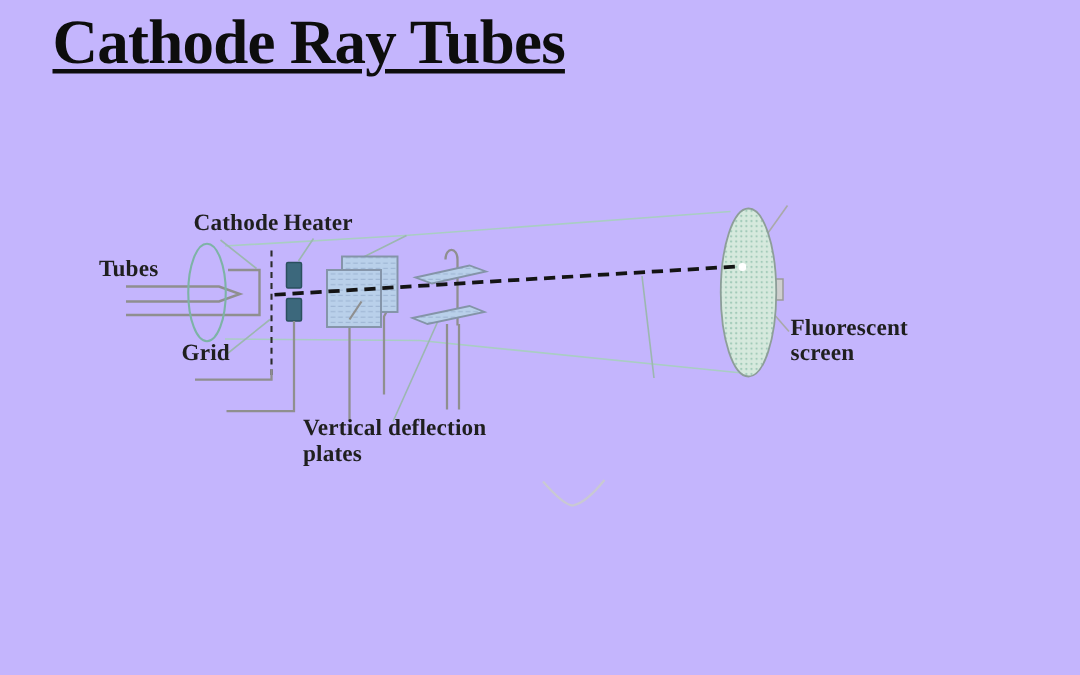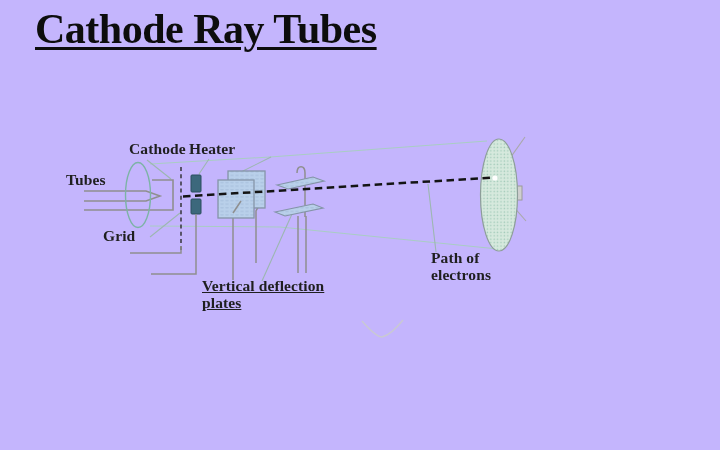--- a/index.html
+++ b/index.html
@@ -72,19 +72,19 @@
 
     <line x1="183" y1="196.5" x2="494" y2="177.5" stroke-width="2.5" stroke-dasharray="7.5 4.5" stroke="#141414"></line>
     <circle cx="495" cy="178" r="2.6" fill="#ffffff"></circle>
 
     <path d="M 362 321 Q 376 337 382 337 Q 391 335 403 320" fill="none" stroke-width="1.5" stroke="#c9c9d3"></path>
   </svg>
 
   <div class="lbl" style="left:66px;top:172px;">Tubes</div>
   <div class="lbl" style="left:97px;top:141px;margin-left:32px;">Cathode</div>
   <div class="lbl" style="left:189px;top:141px;">Heater</div>
-  <div class="lbl" style="left:103px;top:228px;">Grid</div>
-  <div class="lbl" style="left:202px;top:278px;text-decoration:underline;">Vertical deflection
+  <div class="lbl" style="left:121px;top:228px;">Grid</div>
+  <div class="lbl" style="left:202px;top:278px;">Vertical deflection
 plates</div>
-  <div class="lbl" style="left:431px;top:250px;">Path of
-electrons</div>
+  <div class="lbl" style="left:527px;top:211px;">Fluorescent
+screen</div>
 
 </div>
 
 </body></html>

